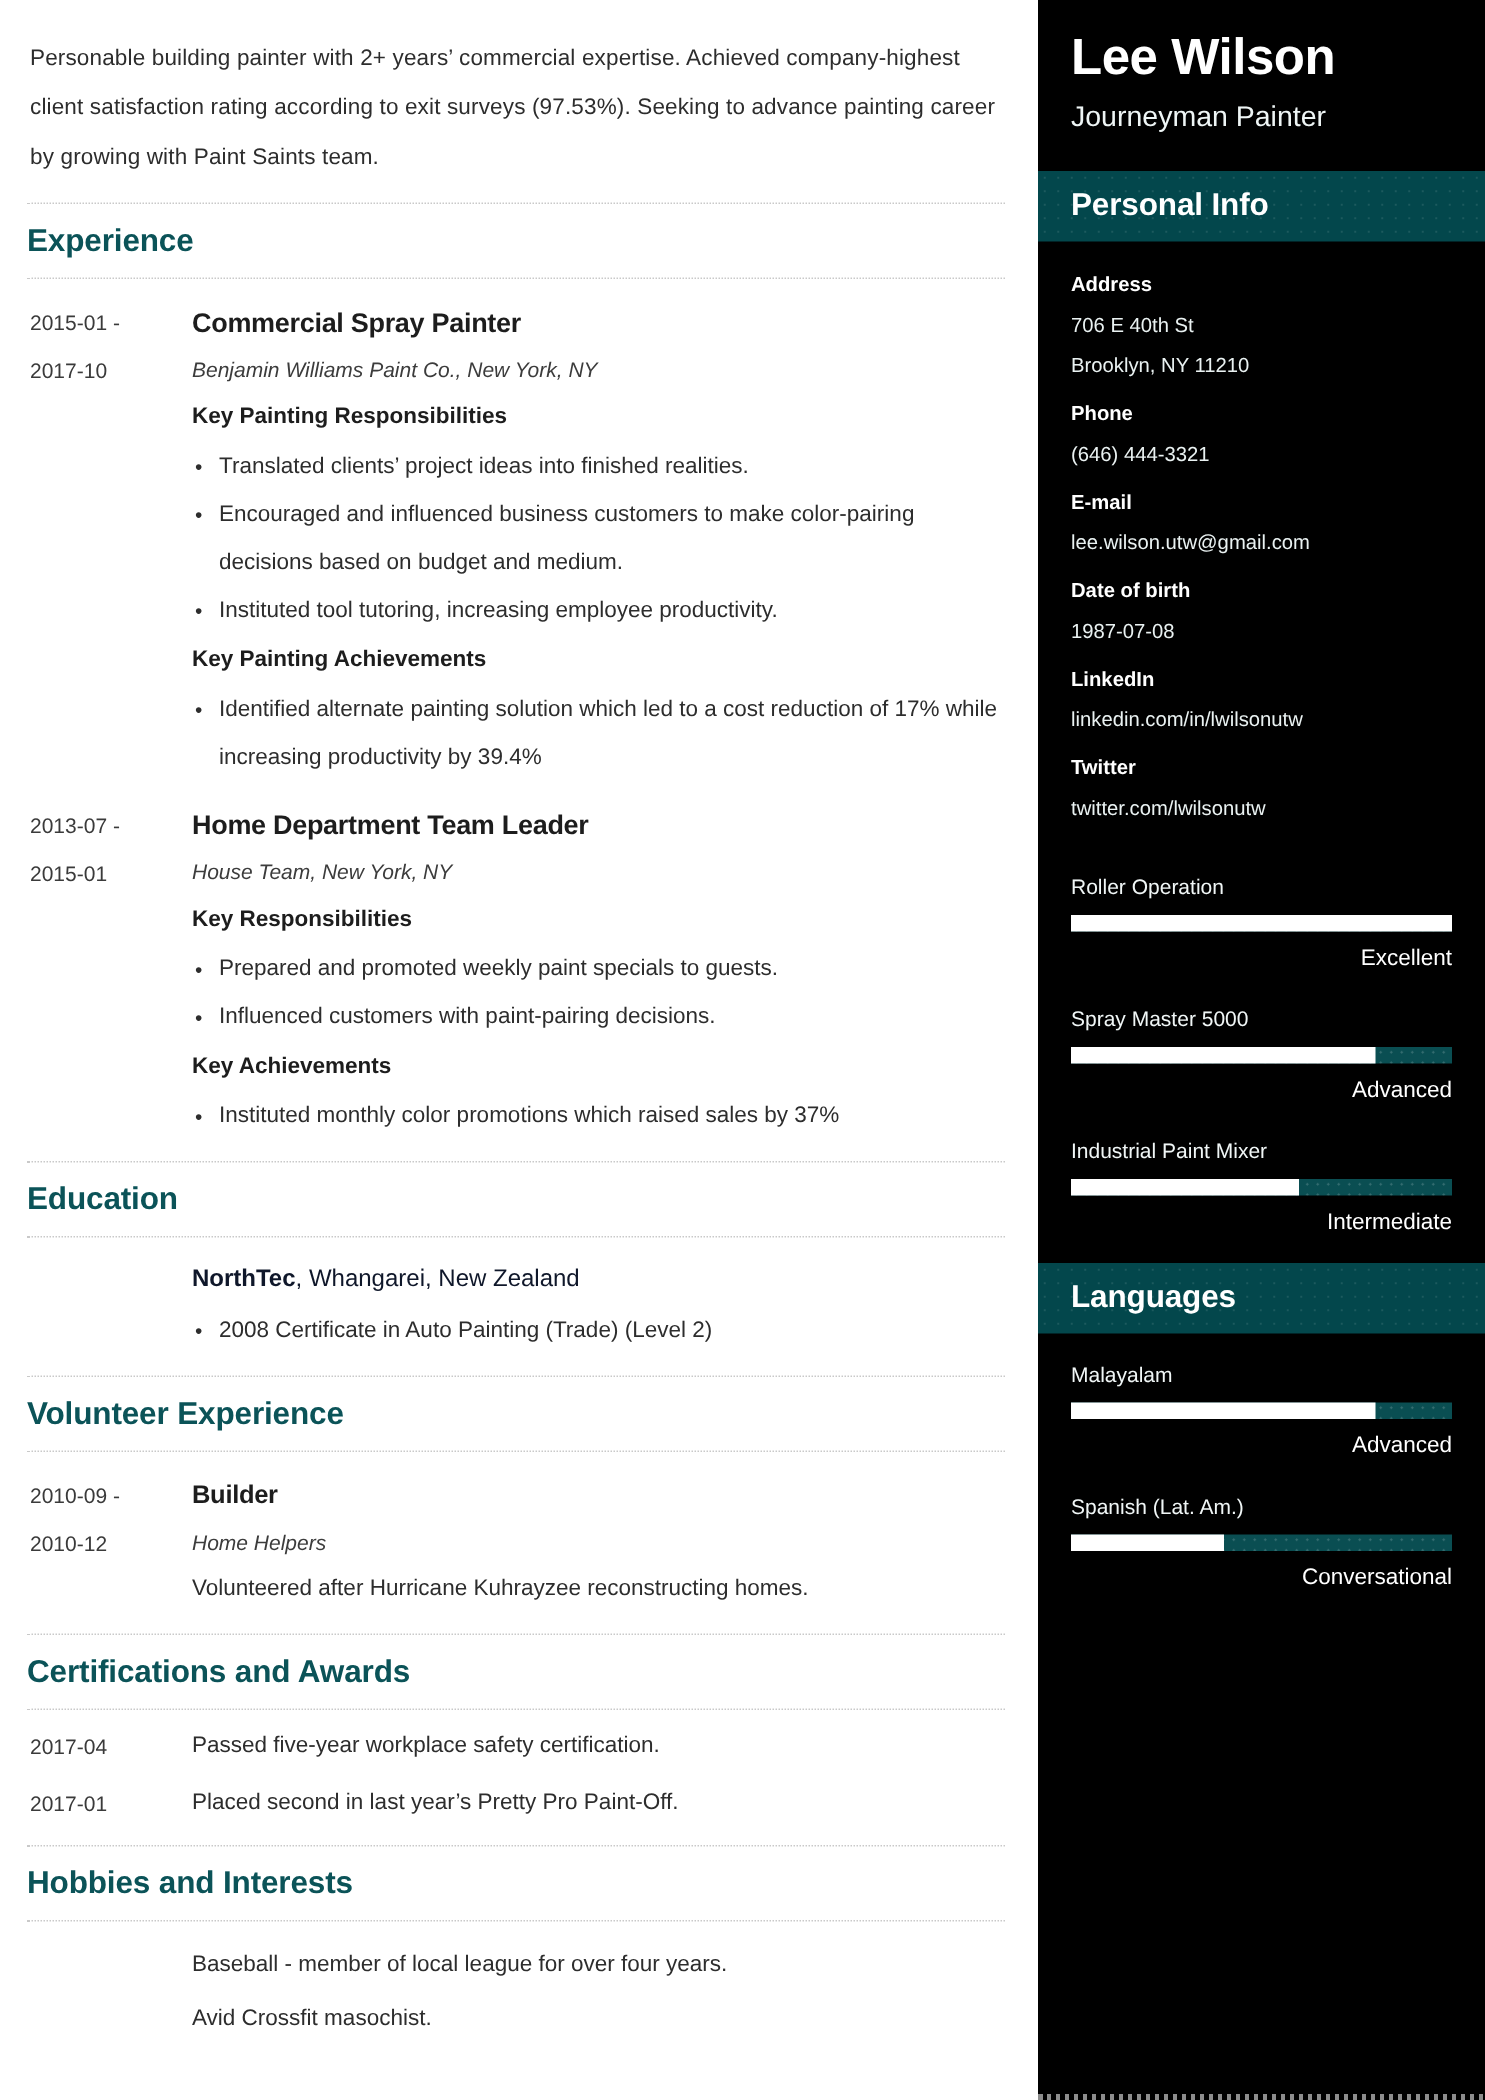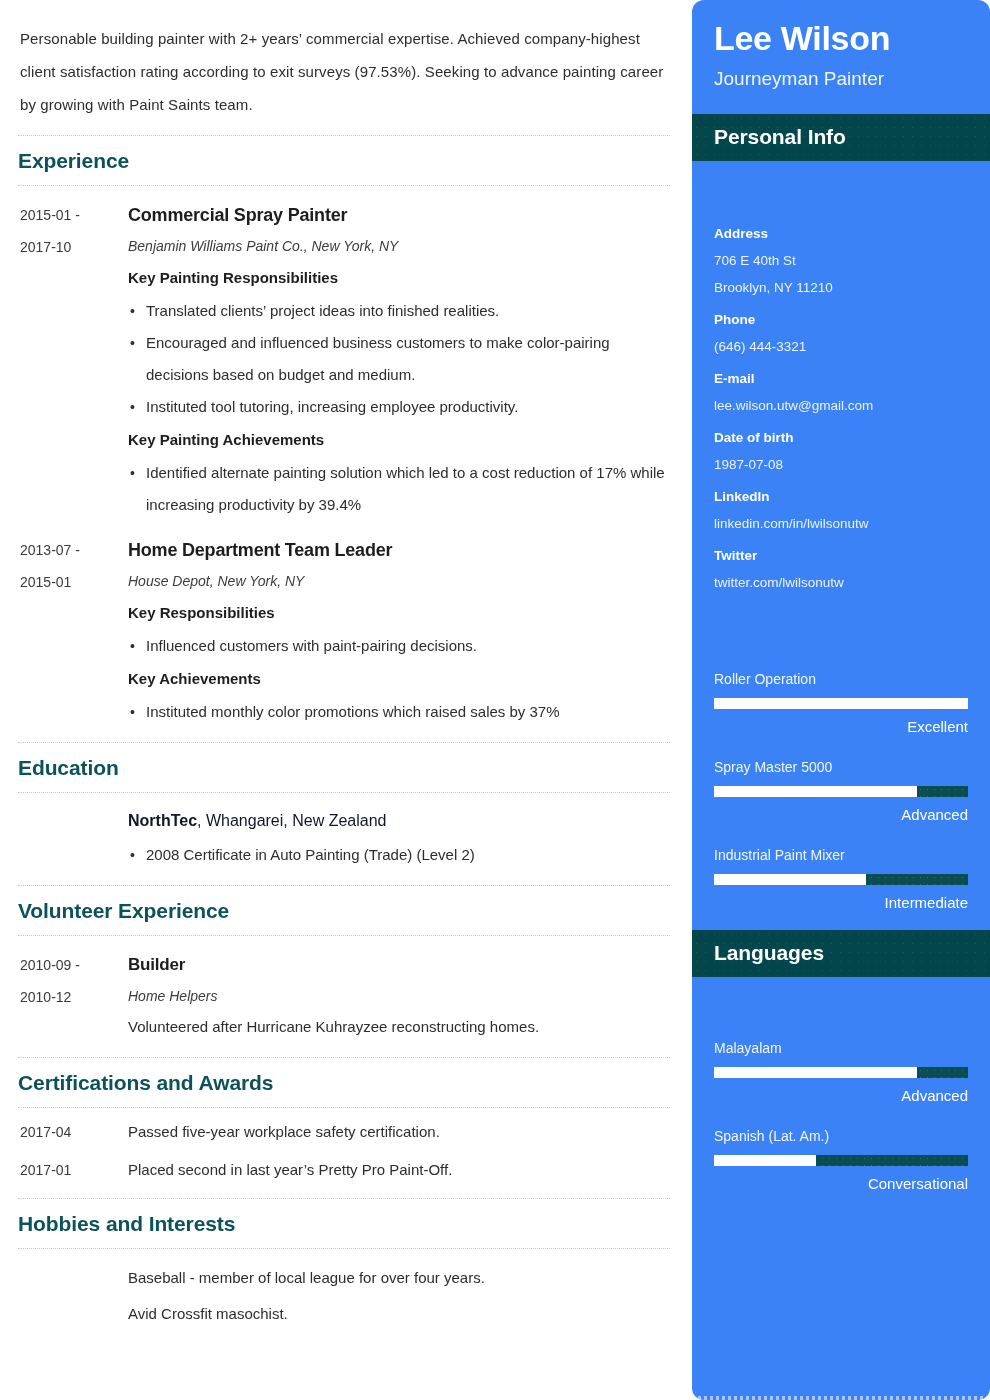--- a/index.html
+++ b/index.html
@@ -128,25 +128,24 @@
   }
   .award-row .txt { font-size: 15px; color: #2d2d2d; line-height: 28px; }
 
   .hobby-body { padding-left: 110px; padding-top: 11px; }
   .hobby-body .plain-line { line-height: 36px; }
 
   
   .sidebar {
     width: 298px;
     flex: 0 0 298px;
-    background: #3b82f6;
+    background: #000000;
     color: #ffffff;
     position: relative;
     padding-bottom: 0;
-    border-radius: 12px;
   }
   .sidebar::after {
     content: "";
     position: absolute;
     left: 0; right: 0; bottom: 0;
     height: 4px;
     background-image:
       repeating-linear-gradient(to right,
         rgba(255,255,255,.55) 0 3px, rgba(255,255,255,0) 3px 6px);
   }
@@ -175,21 +174,21 @@
     padding: 8px 22px 9px 22px;
   }
   .side-head h2 {
     font-size: 21px;
     font-weight: bold;
     color: #ffffff;
     line-height: 30px;
     letter-spacing: -.1px;
   }
 
-  .side-body { padding: 10px 22px 12px 22px; margin-top: 44px; }
+  .side-body { padding: 10px 22px 12px 22px; }
 
   .pi-label {
     font-size: 13.5px;
     font-weight: bold;
     color: #ffffff;
     line-height: 27px;
     padding-top: 5px;
   }
   .pi-value {
     font-size: 13.5px;
@@ -263,24 +262,25 @@
       </div>
     </div>
 
     <div class="entry">
       <div class="dates">
         <span>2013-07 -</span>
         <span>2015-01</span>
       </div>
       <div class="body">
         <div class="job-title">Home Department Team Leader</div>
-        <div class="job-sub">House Depot, New York, NY</div>
+        <div class="job-sub">House Team, New York, NY</div>
 
         <div class="sub-head">Key Responsibilities</div>
         <ul class="bullets">
+          <li>Prepared and promoted weekly paint specials to guests.</li>
           <li>Influenced customers with paint-pairing decisions.</li>
         </ul>
 
         <div class="sub-head">Key Achievements</div>
         <ul class="bullets">
           <li>Instituted monthly color promotions which raised sales by 37%</li>
         </ul>
       </div>
     </div>
 

